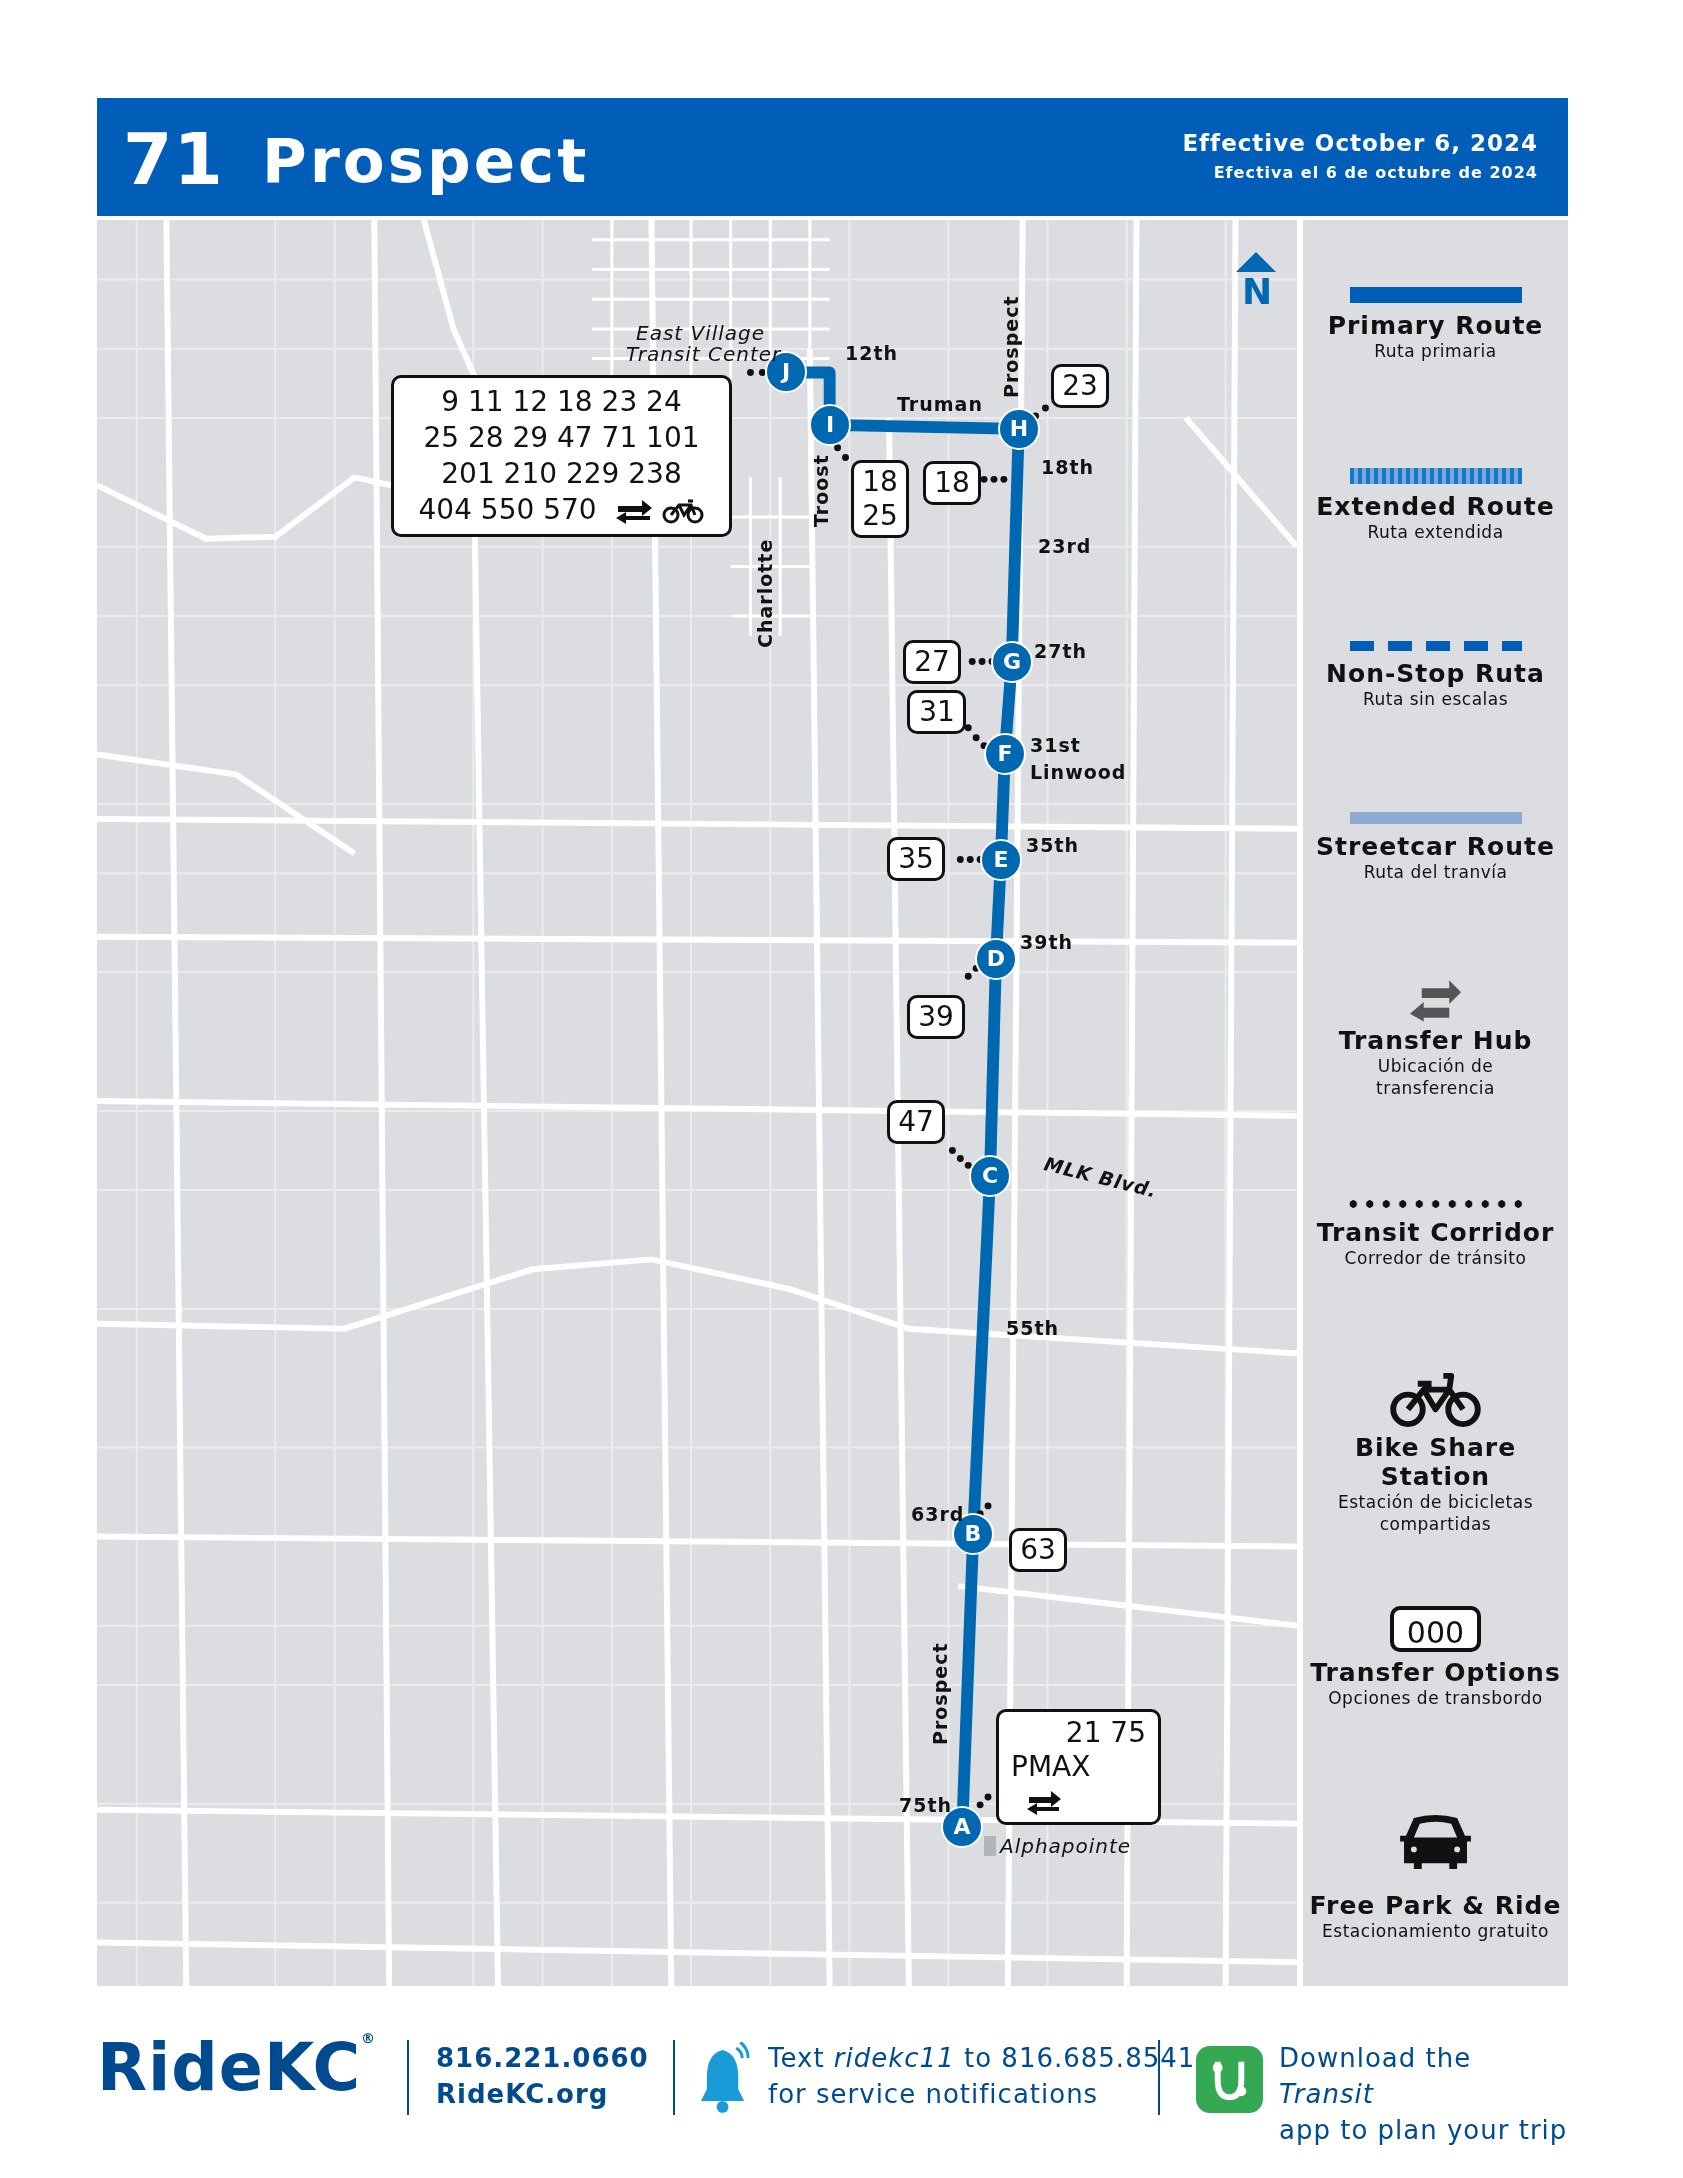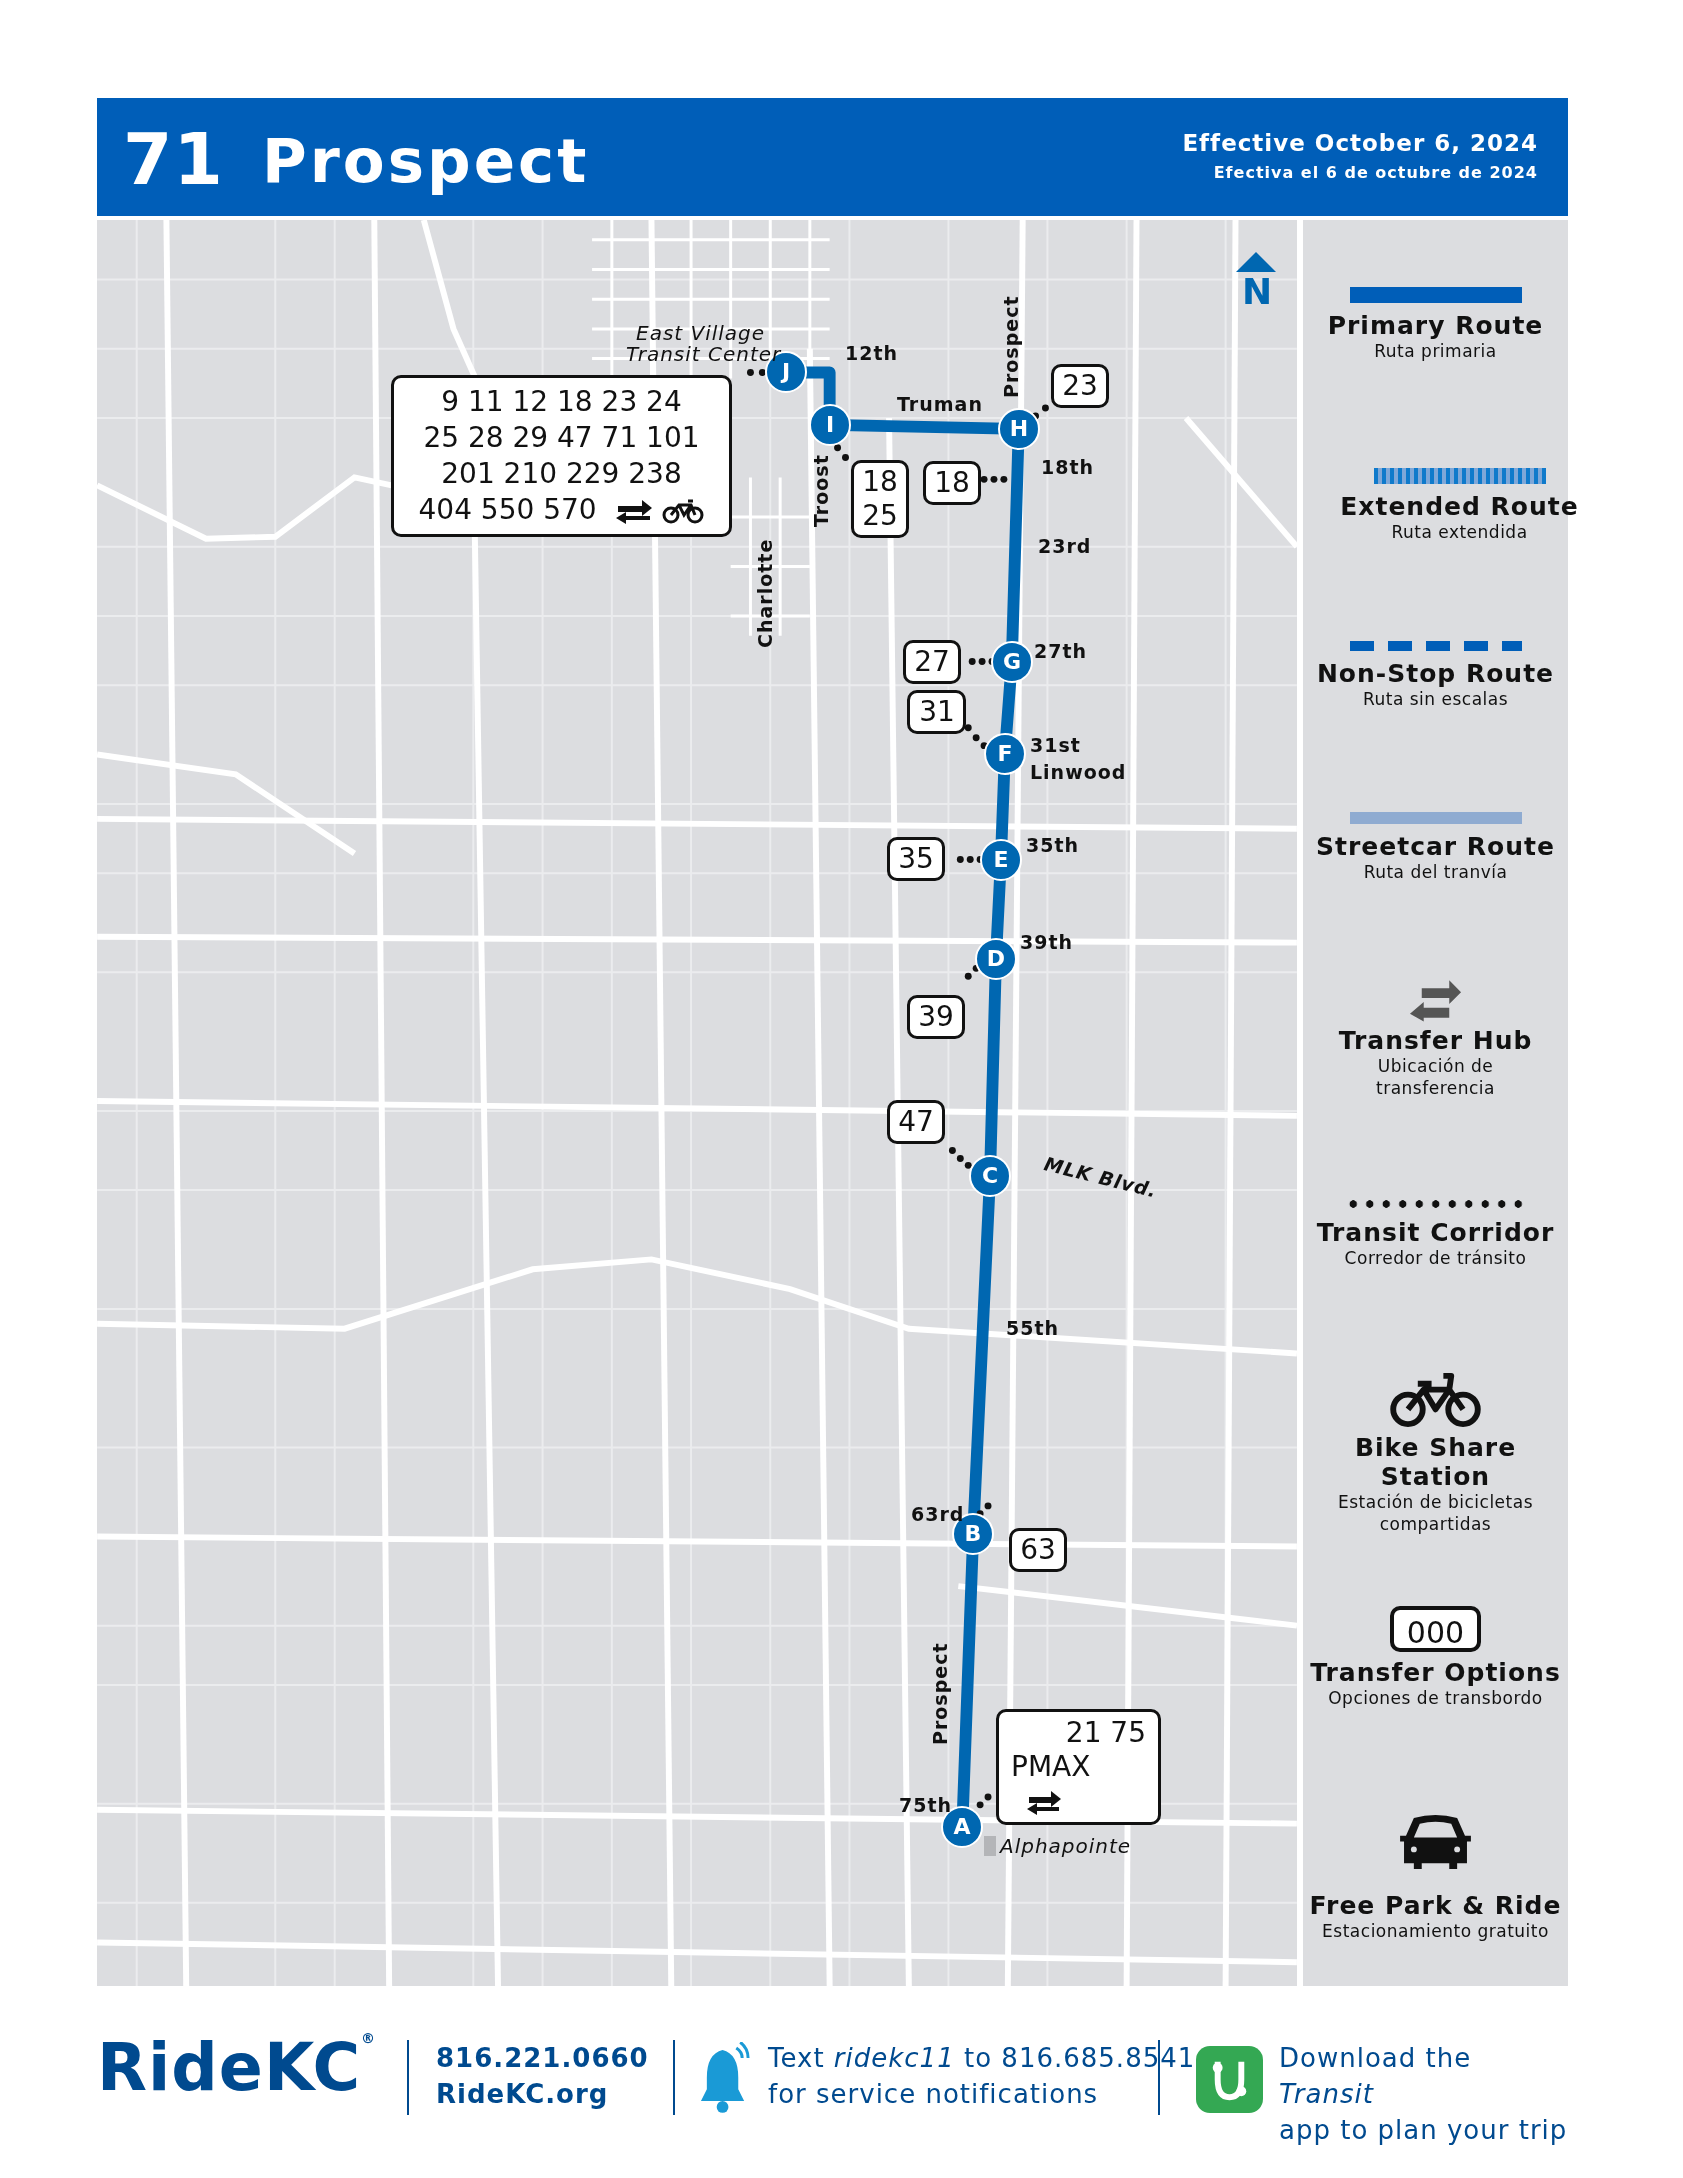--- a/index.html
+++ b/index.html
@@ -189,28 +189,28 @@
   <div style="position:absolute;left:887px;top:1616px;width:12px;height:20px;background:#b4b5b8;"></div>
   <div class="lbl it" style="left:903px;top:1614px;">Alphapointe</div>
 </div>
 
 <div class="legend">
   <div class="leg-item" style="top:67px;">
     <div style="margin:0 auto 8px;width:172px;height:16px;background:#005eb8;"></div>
     <div class="leg-title">Primary Route</div>
     <div class="leg-sub">Ruta primaria</div>
   </div>
-  <div class="leg-item" style="top:248px;padding-left:24px;">
+  <div class="leg-item" style="top:248px;">
     <div style="margin:0 auto 8px;width:172px;height:16px;background:repeating-linear-gradient(90deg,#0f7acb 0 4px,#7ea7d8 4px 8px);"></div>
     <div class="leg-title">Extended Route</div>
     <div class="leg-sub">Ruta extendida</div>
   </div>
   <div class="leg-item" style="top:421px;">
     <div style="margin:0 auto 8px;width:172px;height:10px;background:repeating-linear-gradient(90deg,#005eb8 0 24px,transparent 24px 38px);"></div>
-    <div class="leg-title">Non-Stop Route</div>
+    <div class="leg-title">Non-Stop Ruta</div>
     <div class="leg-sub">Ruta sin escalas</div>
   </div>
   <div class="leg-item" style="top:592px;">
     <div style="margin:0 auto 8px;width:172px;height:12px;background:#8fabd1;"></div>
     <div class="leg-title">Streetcar Route</div>
     <div class="leg-sub">Ruta del tranvía</div>
   </div>
   <div class="leg-item" style="top:758px;">
     <svg width="55" height="44" viewBox="0 0 56 44">
         <path d="M14 10 H42 V2 L54 14 L42 26 V20 H14 Z M42 30 H16 V24 L2 36 L16 44 V40 H42 Z" fill="#555"></path>

